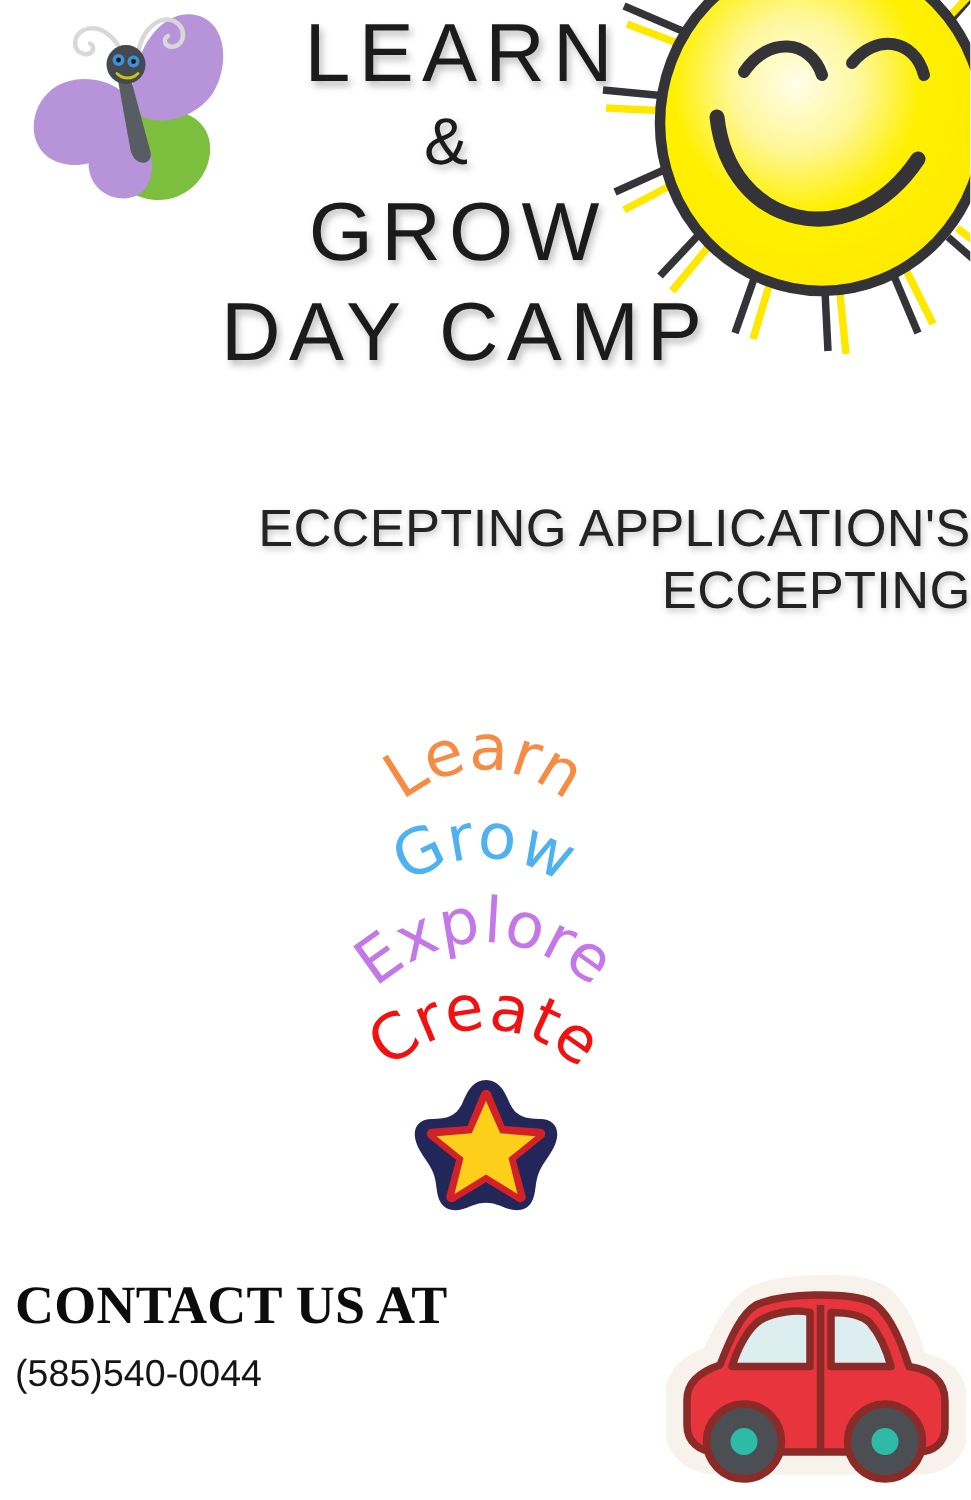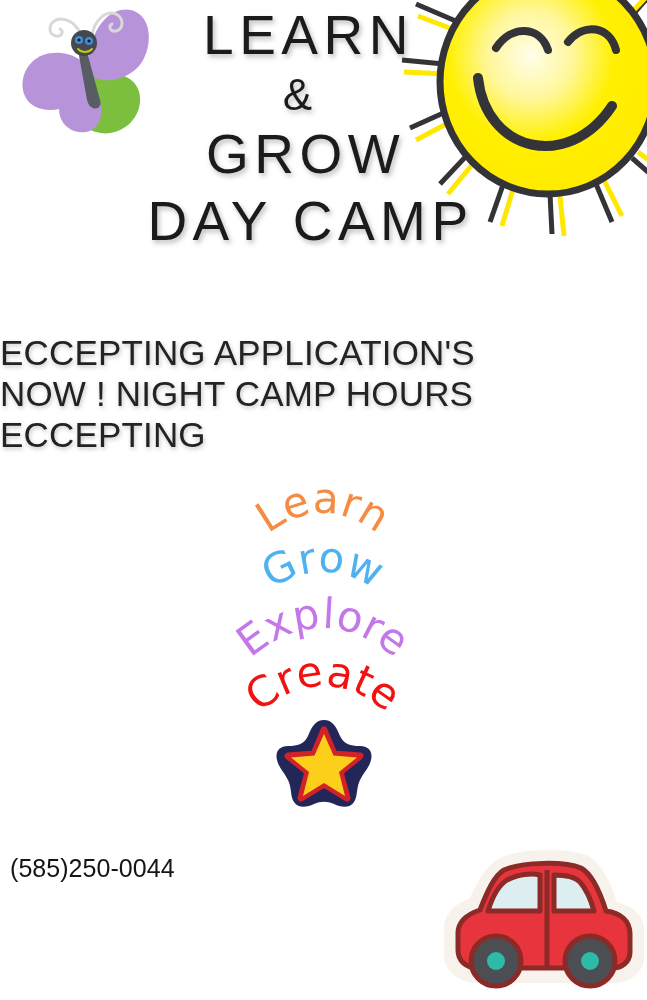--- a/index.html
+++ b/index.html
@@ -60,21 +60,21 @@
   .tl-amp     { font-size: 44px; margin-top: 10px; margin-left: -48px; }
   .tl-grow    { font-size: 55px; margin-top: 10px; margin-left: -36px; }
   .tl-daycamp { font-size: 55px; margin-top: 12px; margin-left: -26px; }
 
   
   .announce {
     position: absolute;
     left: 0;
     top: 333px;
     width: 647px;
-    text-align: left;
+    text-align: right;
     font-family: "Liberation Sans", sans-serif;
     font-weight: 300;
     font-size: 35px;
     line-height: 1.17;
     letter-spacing: 0.005em;
     color: #232323;
     text-shadow: 1px 2px 4px rgba(110,110,110,0.42);
   }
   .announce div { white-space: nowrap; }
 
@@ -239,21 +239,20 @@
 
   <div class="title-block">
     <div class="title-line tl-learn" style="color: rgb(27, 27, 27);">LEARN</div>
     <div class="title-line tl-amp" style="color: rgb(27, 27, 27);">&amp;</div>
     <div class="title-line tl-grow" style="color: rgb(27, 27, 27);">GROW</div>
     <div class="title-line tl-daycamp" style="color: rgb(27, 27, 27);">DAY CAMP</div>
   </div>
 
   <div class="announce" style="color: rgb(35, 35, 35);">
     <div>ECCEPTING APPLICATION'S</div>
-    <div>NOW ! NIGHT CAMP HOURS</div>
     <div>ECCEPTING</div>
   </div>
 
   <div class="arc-words">
     <svg class="arc-svg" viewBox="0 0 647 250" aria-hidden="true">
       <defs>
         <path id="arcLearn" d="M 268 58 Q 323 16 378 58"></path>
         <path id="arcGrow" d="M 264 118 Q 323 74 382 118"></path>
         <path id="arcExplore" d="M 256 178 Q 323 126 390 178"></path>
         <path id="arcCreate" d="M 260 236 Q 323 184 386 236"></path>
@@ -286,21 +285,22 @@
 
       <path d="M50 2 C58 2 62 8 66 18 C70 26 76 28 86 28 C95 28 99 34 97 42 C95 50 90 54 86 62 C82 70 84 78 80 84 C76 90 68 90 60 86 C53 83 47 83 40 86 C32 90 24 90 20 84 C16 78 18 70 14 62 C10 54 5 50 3 42 C1 34 5 28 14 28 C24 28 30 26 34 18 C38 8 42 2 50 2 Z" fill="#232659"></path>
 
       <path d="M50 12 L60 36 L86 38 L66 54 L73 80 L50 66 L27 80 L34 54 L14 38 L40 36 Z" fill="none" stroke="#D32128" stroke-width="7" stroke-linejoin="round"></path>
 
       <path d="M50 16 L59.5 37.5 L83 39.5 L65 54 L71 78 L50 65 L29 78 L35 54 L17 39.5 L40.5 37.5 Z" fill="#FCCF1B"></path>
     </svg>
   </div>
 
   <div class="contact">
-    <div class="contact-line">(585)250-0044</div>
+    <div class="contact-heading">CONTACT US AT</div>
+    <div class="contact-line">(585)540-0044</div>
   </div>
 
   <div class="car">
     <svg viewBox="0 0 200 150" width="200" height="150" aria-hidden="true">
       <g>
 
         <path d="M60 18 C78 10 122 8 140 16 C152 22 160 42 166 62 C180 64 192 70 192 86 L192 106 C192 118 182 126 170 126
                  L34 126 C18 126 8 116 8 102 L8 84 C8 70 18 62 32 58 C40 40 48 24 60 18 Z" fill="#F7F3EC" stroke="#F7F3EC" stroke-width="18" stroke-linejoin="round"></path>
 
         <path d="M60 22 C78 14 120 13 137 20 C148 26 156 44 162 63 C176 65 186 72 186 86 L186 104 C186 114 178 120 168 120

